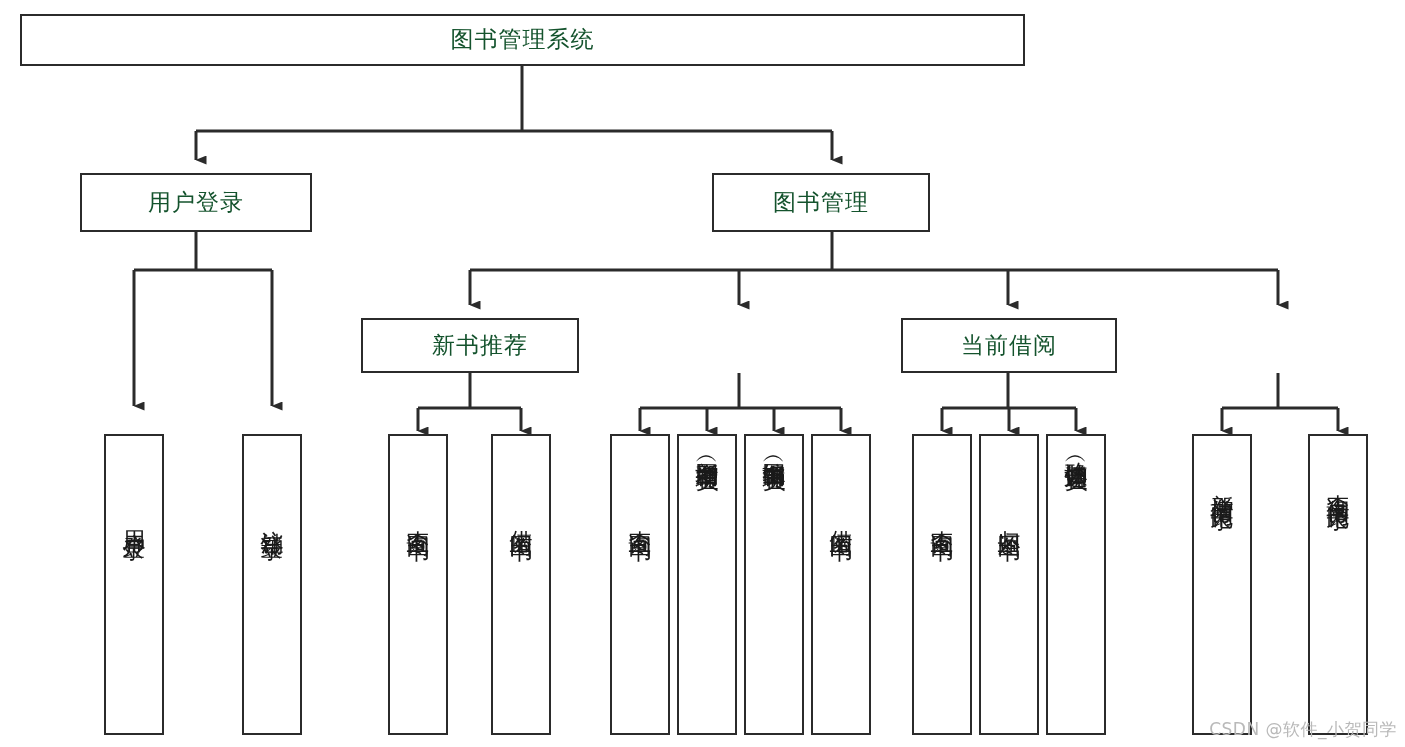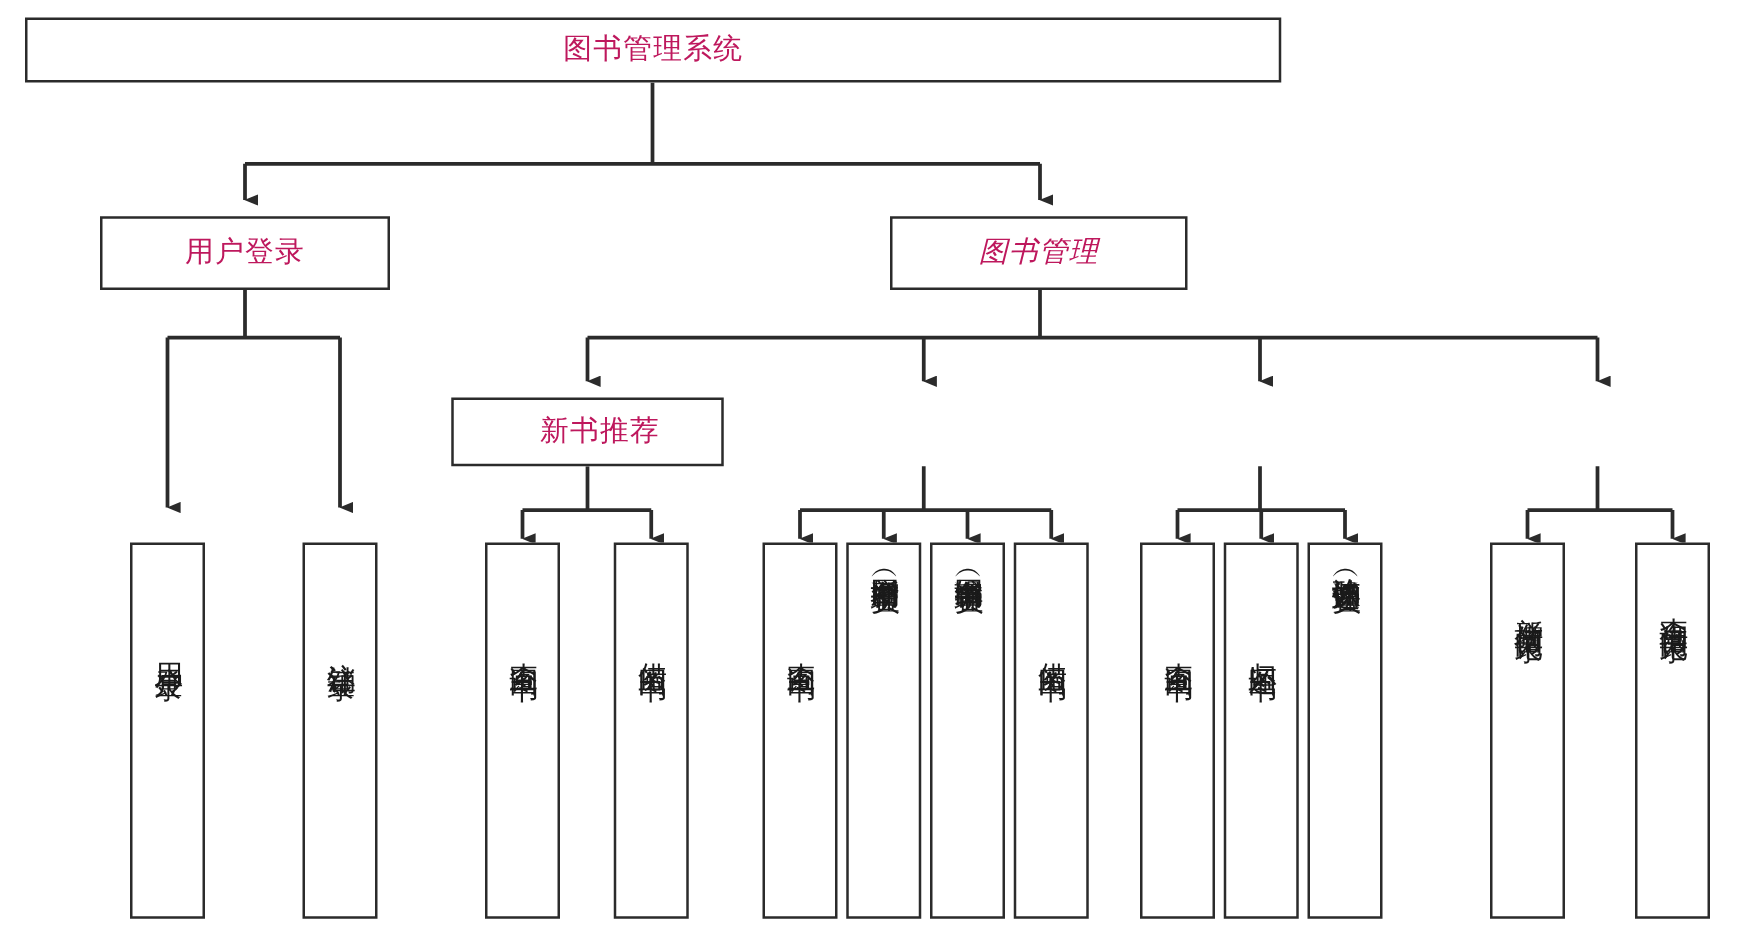--- a/index.html
+++ b/index.html
@@ -24,21 +24,21 @@
     position: absolute;
     box-sizing: border-box;
     border: 2.5px solid #2b2b2b;
     background: #ffffff;
     display: flex;
     align-items: center;
     justify-content: center;
   }
   .node-label-h {
     font-size: 23px;
-    color: #be185d;
+    color: #14532d;
     letter-spacing: 1px;
     line-height: 1.1;
     white-space: nowrap;
     text-align: center;
   }
   .node-box.leaf {
     align-items: flex-start;
     justify-content: center;
     padding-top: 6px;
   }
@@ -128,29 +128,32 @@
   </svg>
 
   <div class="node-box" style="left:20px; top:14px; width:1005px; height:52px;">
     <span class="node-label-h">图书管理系统</span>
   </div>
 
   <div class="node-box" style="left:80px; top:173px; width:232px; height:59px;">
     <span class="node-label-h">用户登录</span>
   </div>
 
-  <div class="node-box" style="left:712px; top:173px; width:238px; height:59px;font-style:italic;">
+  <div class="node-box" style="left:712px; top:173px; width:218px; height:59px;">
     <span class="node-label-h">图书管理</span>
   </div>
 
   <div class="node-box" style="left:361px; top:318px; width:218px; height:55px;padding-left:20px;">
     <span class="node-label-h">新书推荐</span>
   </div>
 
 
+  <div class="node-box" style="left:901px; top:318px; width:216px; height:55px;">
+    <span class="node-label-h">当前借阅</span>
+  </div>
 
 
   <div class="node-box leaf" style="left:104px; top:434px; width:60px; height:301px; padding-top:76px;">
     <span class="node-label-v">用户登录</span>
   </div>
 
   <div class="node-box leaf" style="left:242px; top:434px; width:60px; height:301px; padding-top:76px;">
     <span class="node-label-v">注销登录</span>
   </div>
 
@@ -191,14 +194,15 @@
   </div>
 
   <div class="node-box leaf" style="left:1192px; top:434px; width:60px; height:301px; padding-top:40px;">
     <span class="node-label-v">新增借阅记录</span>
   </div>
 
   <div class="node-box leaf" style="left:1308px; top:434px; width:60px; height:301px; padding-top:40px;">
     <span class="node-label-v">查询借阅记录</span>
   </div>
 
+  <div id="watermark">CSDN @软件_小贺同学</div>
 
 </div>
 
 </body></html>

